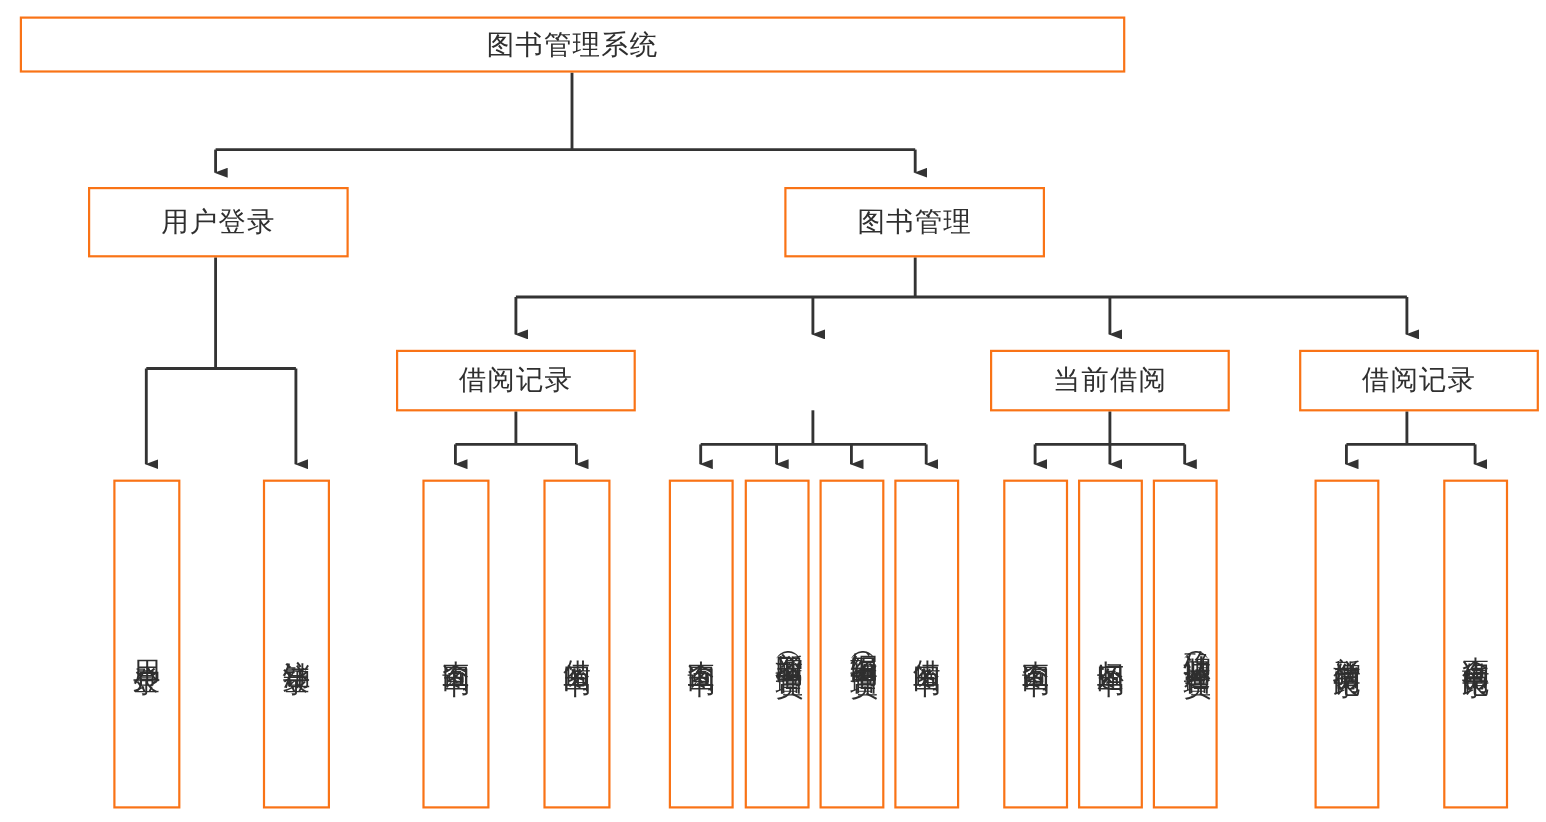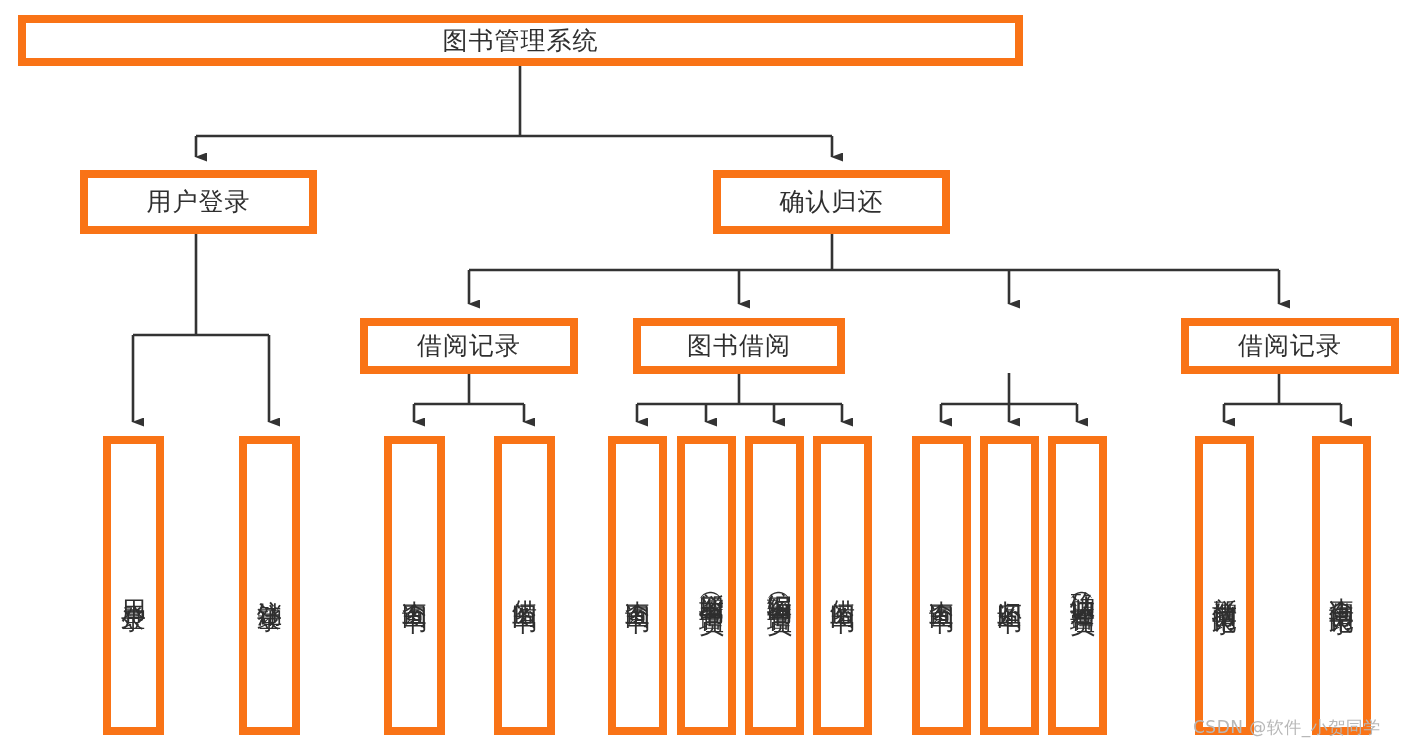--- a/index.html
+++ b/index.html
@@ -21,21 +21,21 @@
     position: absolute;
     left: 0;
     top: 0;
     width: 1405px;
     height: 747px;
     pointer-events: none;
   }
   .node {
     position: absolute;
     box-sizing: border-box;
-    border: 8px solid #f97316;
+    border: 2px solid #f97316;
     background: #ffffff;
     color: #2f2f2f;
     display: flex;
     align-items: center;
     justify-content: center;
     text-align: center;
   }
   .node.h {
     font-size: 25px;
     line-height: 1.2;
@@ -121,28 +121,28 @@
   </svg>
 
   <div class="node h" style="left:18px; top:15px; width:1005px; height:51px;">
     <span>图书管理系统</span>
   </div>
 
   <div class="node h" style="left:80px; top:170px; width:237px; height:64px;">
     <span>用户登录</span>
   </div>
   <div class="node h" style="left:713px; top:170px; width:237px; height:64px;">
-    <span>确认归还</span>
+    <span>图书管理</span>
   </div>
 
   <div class="node h" style="left:360px; top:318px; width:218px; height:56px;">
     <span>借阅记录</span>
   </div>
-  <div class="node h" style="left:633px; top:318px; width:212px; height:56px;">
-    <span>图书借阅</span>
+  <div class="node h" style="left:900px; top:318px; width:218px; height:56px;">
+    <span>当前借阅</span>
   </div>
   <div class="node h" style="left:1170px; top:318px; width:218px; height:56px;margin-left:11px;">
     <span>借阅记录</span>
   </div>
 
   <div class="node v" style="left:103px; top:436px; width:61px; height:299px;">
     <span class="vtext">用户登录</span>
   </div>
   <div class="node v" style="left:239px; top:436px; width:61px; height:299px;">
     <span class="vtext">注销登录</span>
@@ -178,15 +178,14 @@
     <span class="vtext">确认归还（管理员）</span>
   </div>
 
   <div class="node v" style="left:1195px; top:436px; width:59px; height:299px;">
     <span class="vtext">新增借阅记录</span>
   </div>
   <div class="node v" style="left:1312px; top:436px; width:59px; height:299px;">
     <span class="vtext">查询借阅记录</span>
   </div>
 
-  <div class="watermark" style="left:1193px; top:716px;">CSDN @软件_小贺同学</div>
 
 </div>
 
 </body></html>

